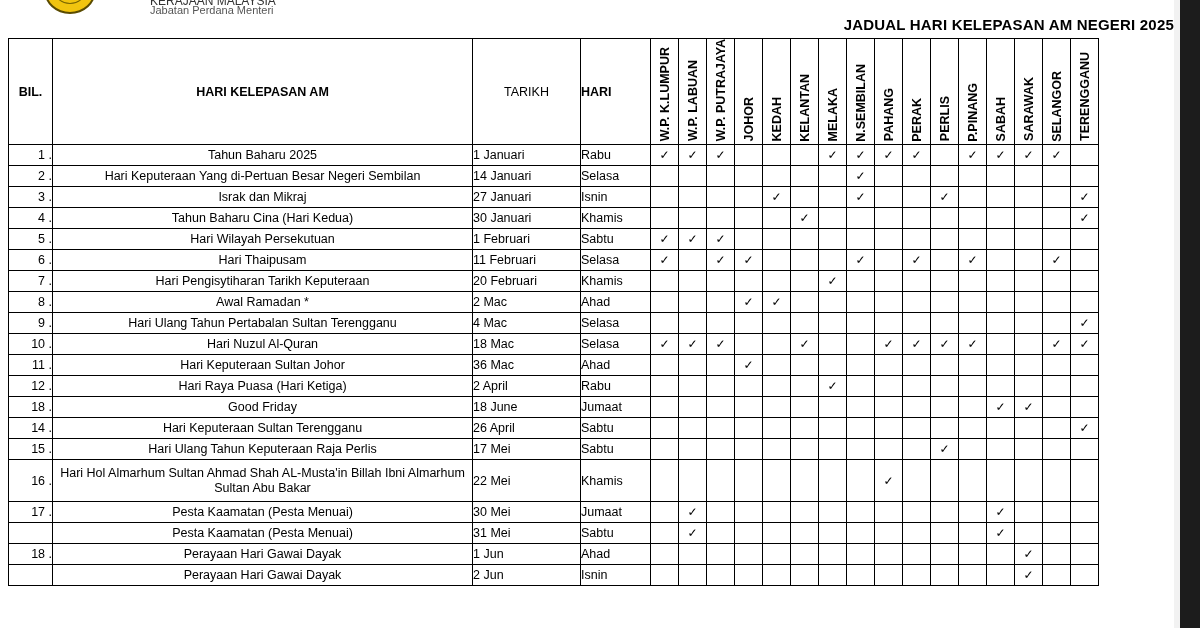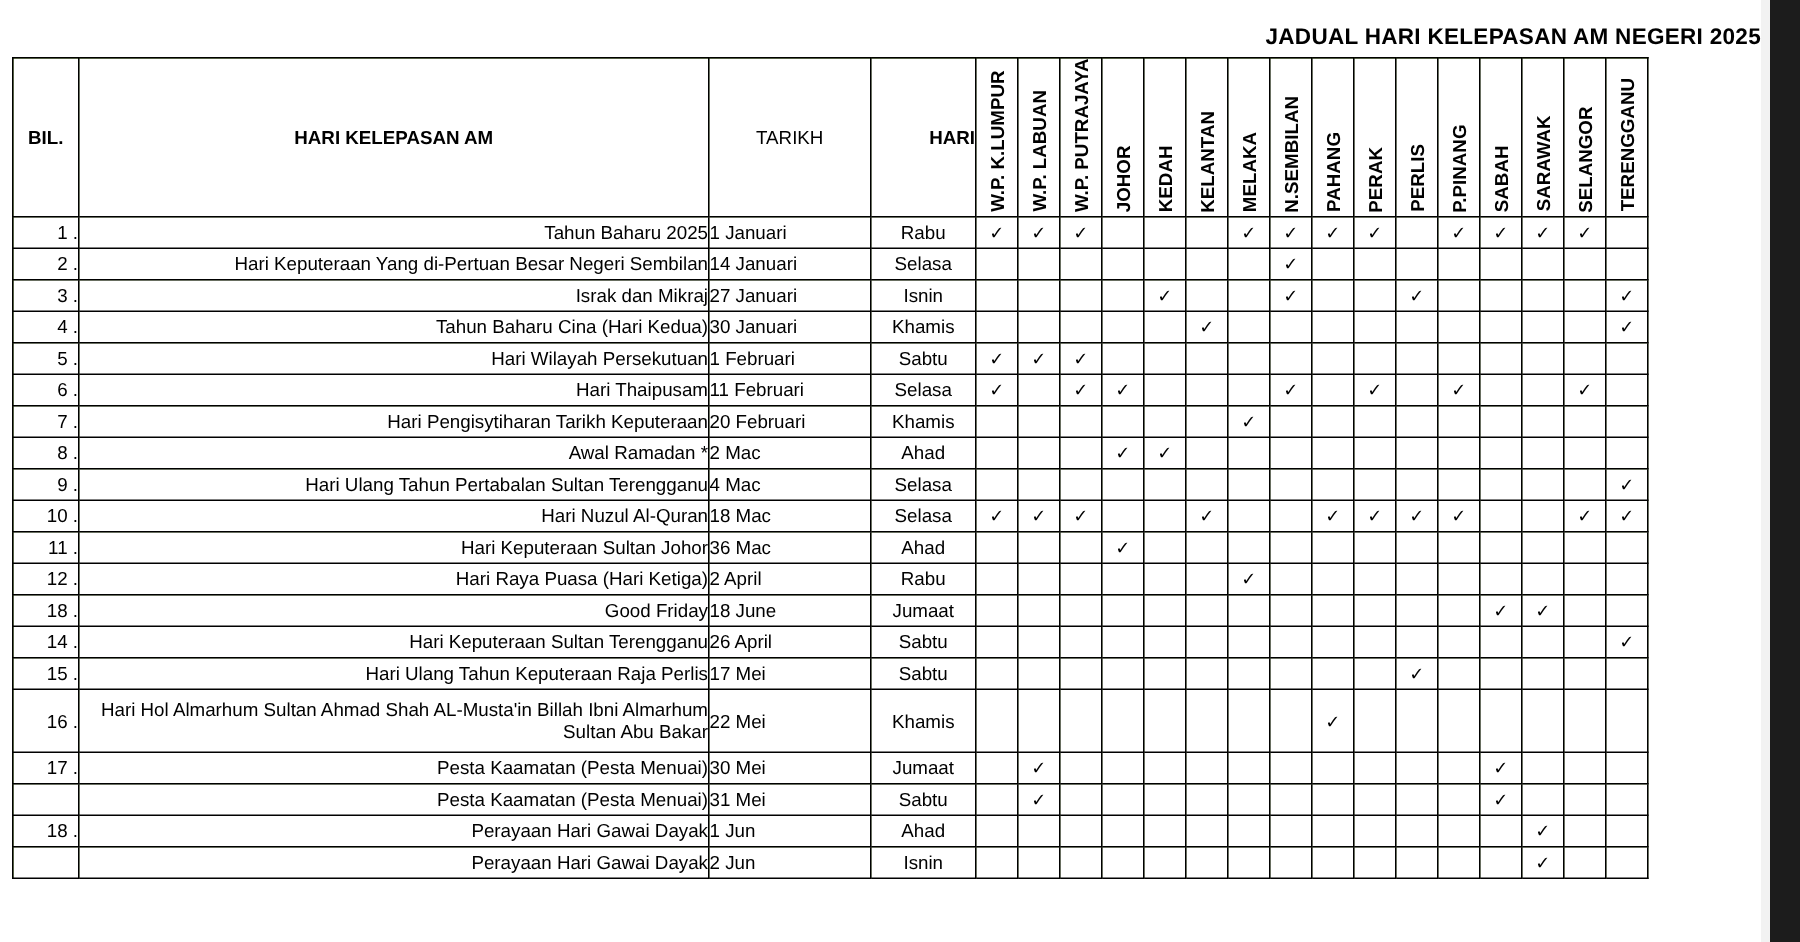--- a/index.html
+++ b/index.html
@@ -91,35 +91,35 @@
     font-weight: bold;
     color: #000;
     letter-spacing: 0.2px;
   }
   table.cal {
     position: absolute;
     left: 8px;
     top: 38px;
     border-collapse: collapse;
     table-layout: fixed;
-    background: #4d7c0f;
+    background: #0369a1;
   }
   table.cal td, table.cal th {
     border: 1px solid #000;
     padding: 0;
     font-size: 12.5px;
     color: #000;
     background: #fff;
     box-sizing: border-box;
   }
   
   th.h-bil   { width: 44px;  text-align: center; font-weight: bold; font-size: 13px; }
   th.h-name  { width: 420px; font-weight: bold; font-size: 13px; }
   th.h-date  { width: 108px; text-align: center; font-weight: normal; font-size: 13px; }
-  th.h-day   { width: 70px;  text-align: right; font-weight: bold; font-size: 13px; margin-left: 16px; }
+  th.h-day   { width: 70px;  text-align: left; font-weight: bold; font-size: 13px; margin-left: 16px; }
   th.h-state {
     width: 28px;
     vertical-align: bottom;
     padding-bottom: 4px;
     font-weight: bold;
     font-size: 12px;
   }
   th.h-state .vert {
     writing-mode: vertical-rl;
     transform: rotate(180deg);
@@ -128,40 +128,45 @@
     line-height: 26px;
     font-weight: bold;
     font-size: 12.5px;
   }
   td.c-bil {
     text-align: right;
     padding-right: 9px;
     height: 21px;
   }
   td.c-name {
-    text-align: right;
+    text-align: center;
     padding-left: 5px;
     height: 21px;
   }
   td.c-date { }
-  td.c-day  { text-align: center; }
+  td.c-day  { text-align: left; }
   td.c-mark {
     text-align: center;
     font-size: 12px;
   }
   td.shade { background: #dcdcdc; }
   .tick { font-size: 12px; line-height: 1; }
   td.tall { height: 42px; }
   td.c-name.two-line { line-height: 15px; padding-top: 1px; }
 </style>
 </head>
 <body>
 
 <div id="page">
 
+  <div class="top-strip">
+    <div class="logo-blob"></div>
+    <div class="top-text-1">KERAJAAN MALAYSIA</div>
+    <div class="top-text-2">Jabatan Perdana Menteri</div>
+  </div>
 
   <div class="doc-title">JADUAL HARI KELEPASAN AM NEGERI 2025</div>
 
   <table class="cal">
     <thead>
       <tr>
         <th class="h-bil">BIL.</th>
         <th class="h-name">HARI KELEPASAN AM</th>
         <th class="h-date">TARIKH</th>
         <th class="h-day">HARI</th>

